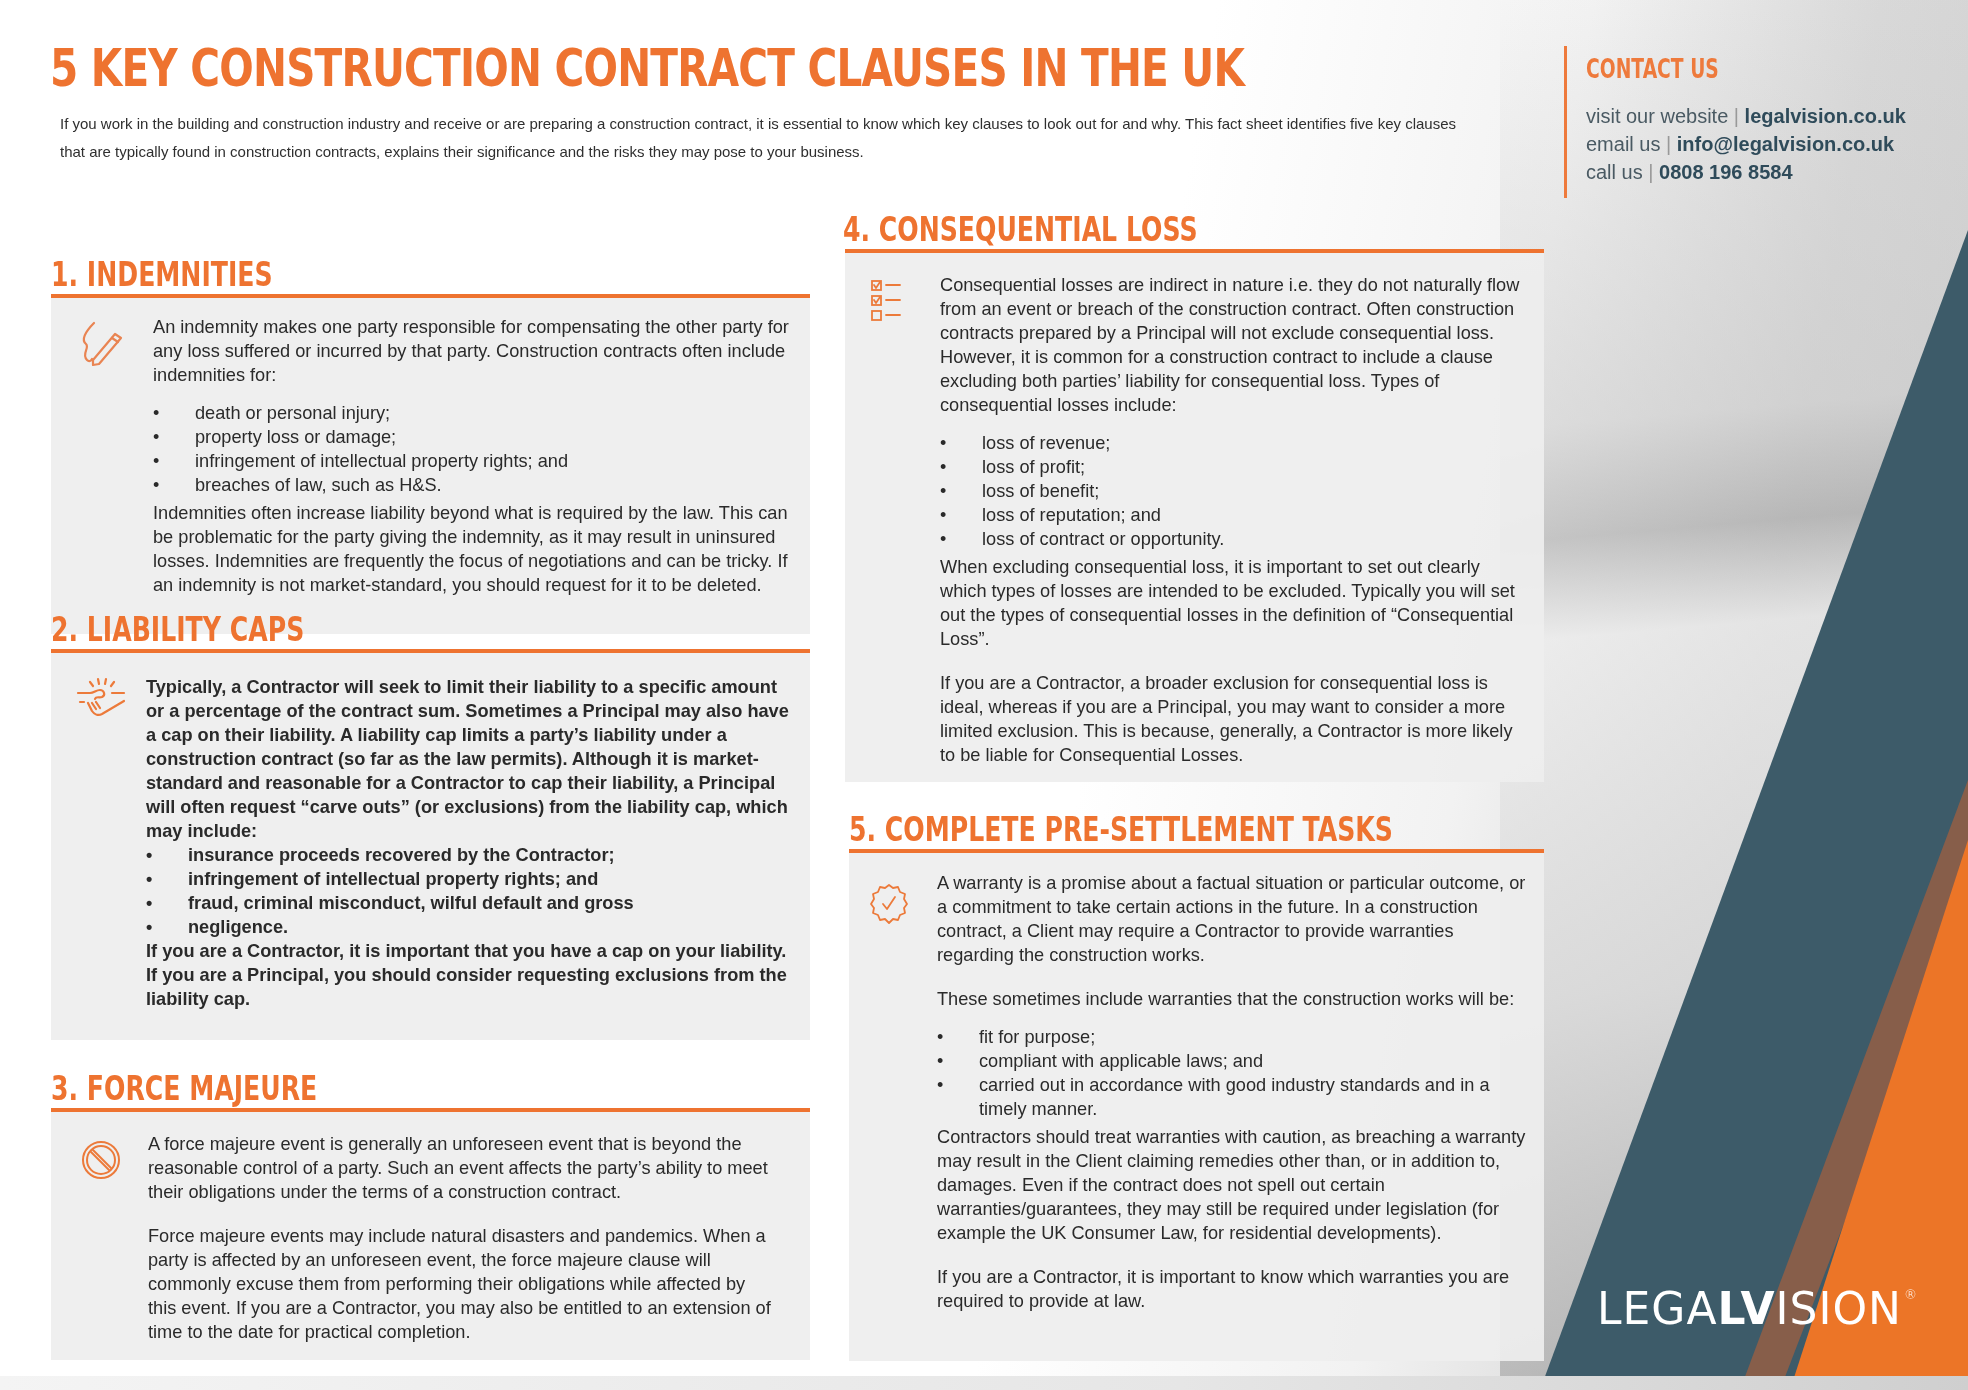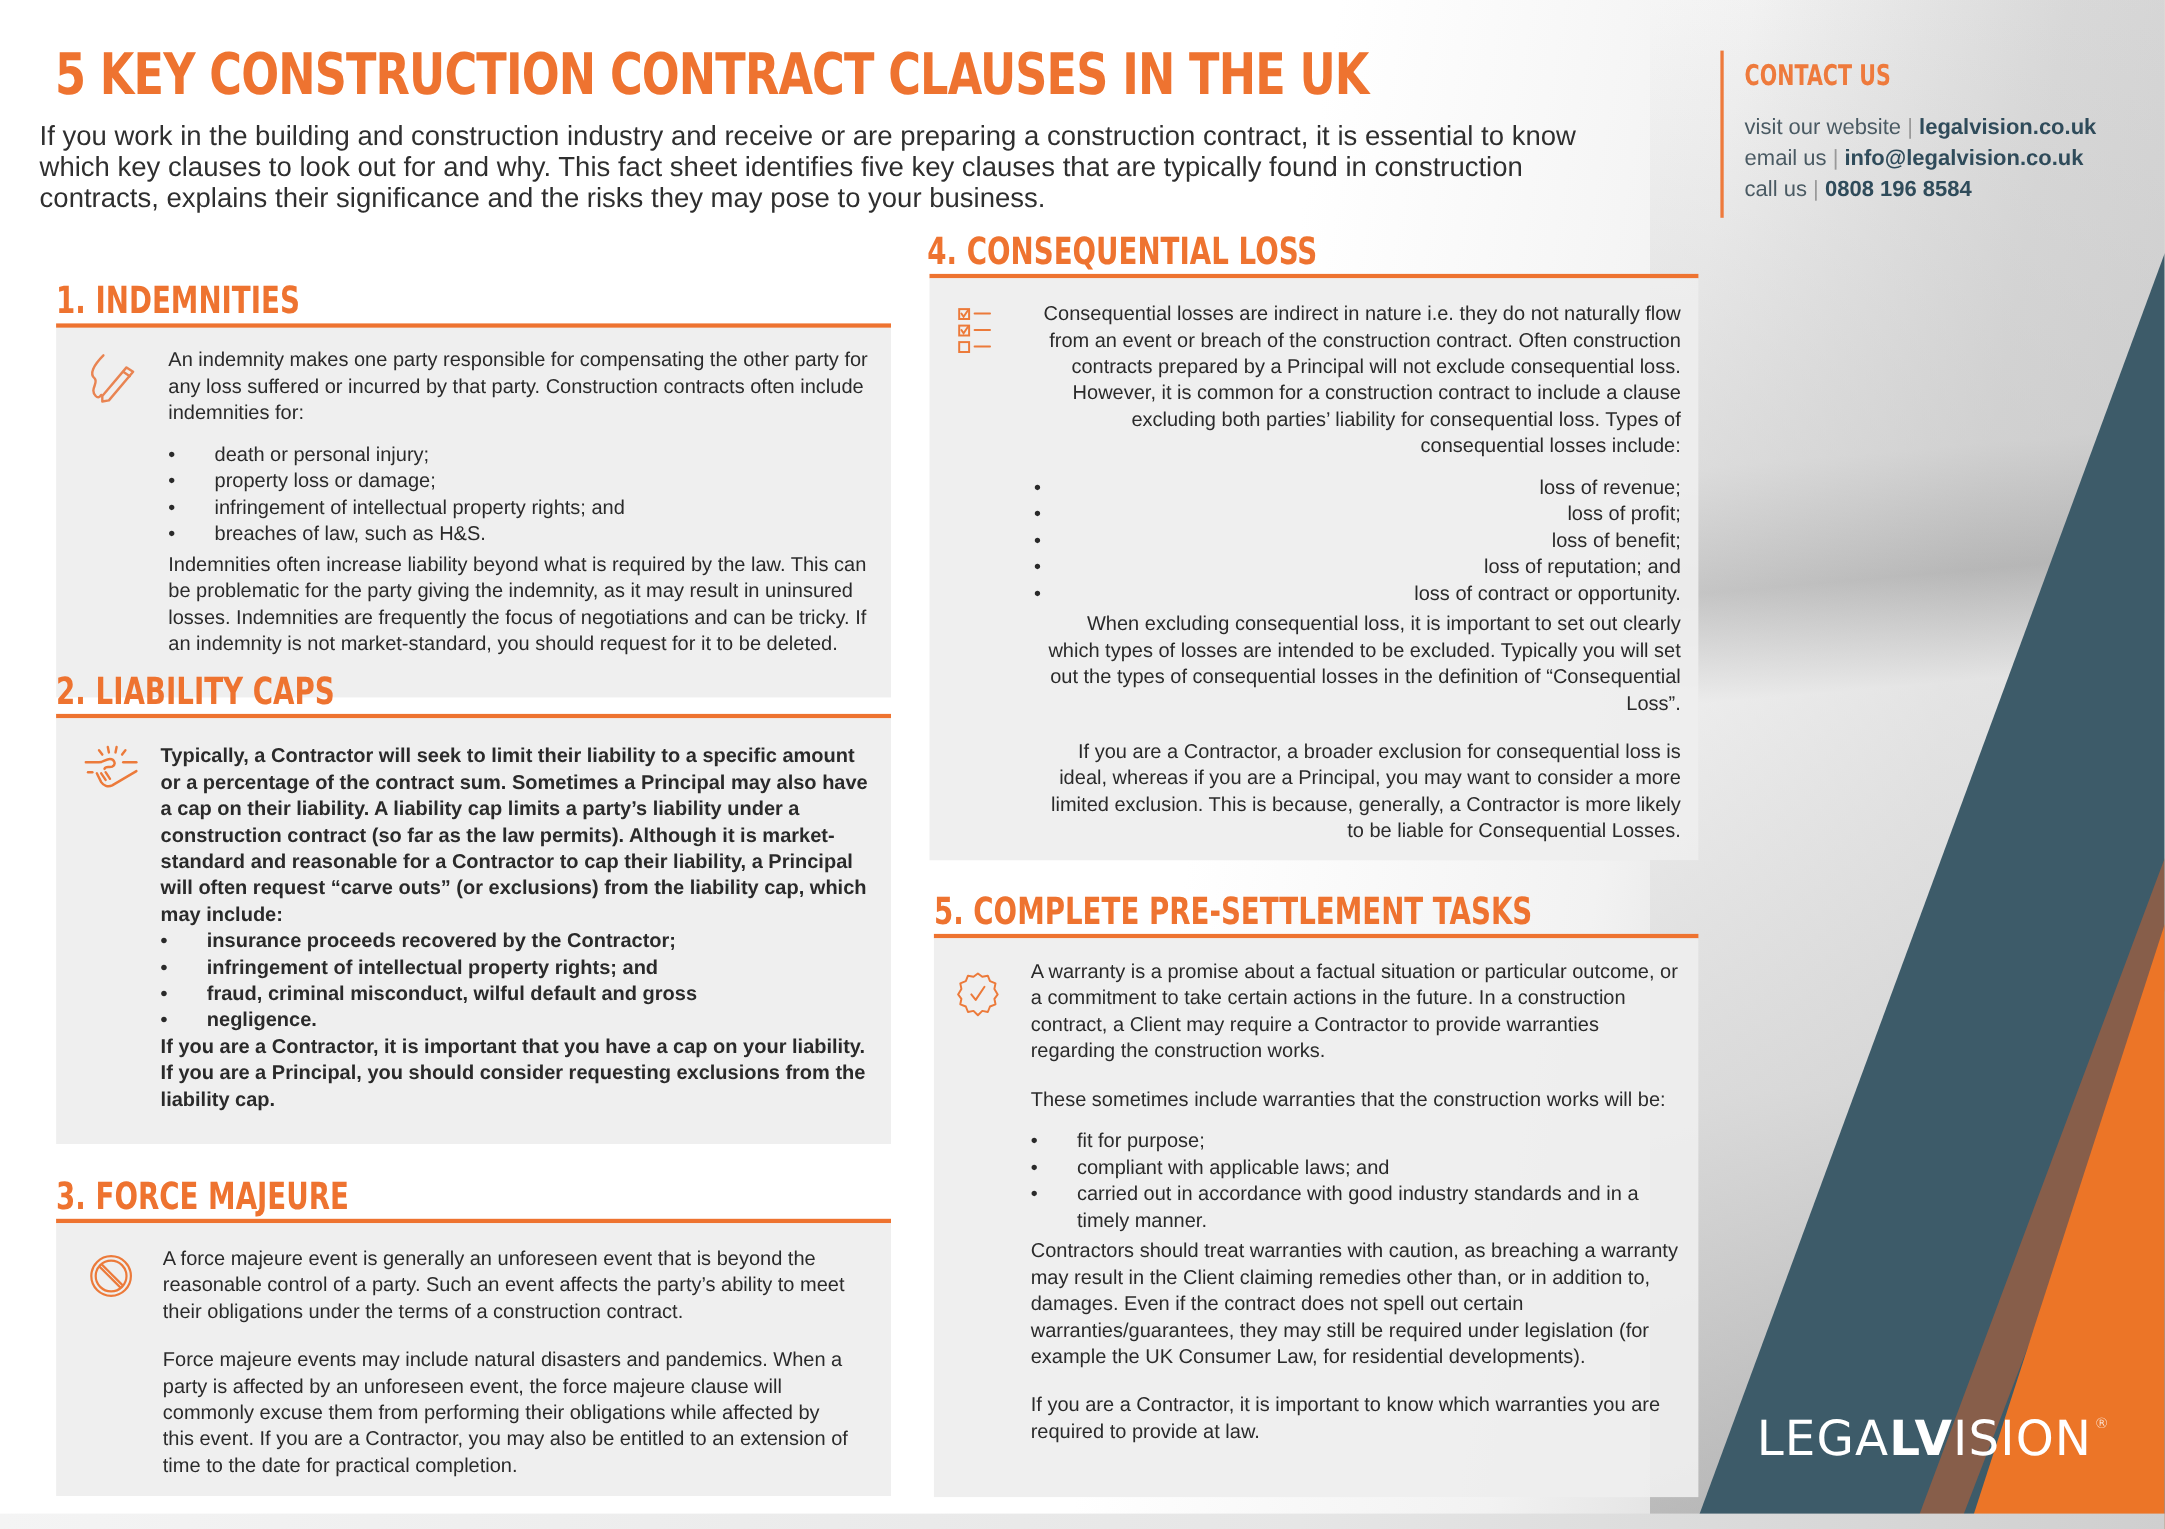--- a/index.html
+++ b/index.html
@@ -37,22 +37,22 @@
   }
 
   .title {
     position: absolute; left: 50px; top: 38px;
     font-family: "DejaVu Sans", sans-serif; font-weight: bold;
     font-size: 52px; letter-spacing: -1px; color: #ee7330;
     transform: scaleX(0.78); transform-origin: left top;
     white-space: nowrap;
   }
   .intro {
-    position: absolute; left: 36px; top: 110px; width: 1420px;
-    font-size: 25px; line-height: 28px; color: #2f2f2f;
+    position: absolute; left: 60px; top: 110px; width: 1420px;
+    font-size: 15px; line-height: 28px; color: #2f2f2f;
   }
 
   .contact {
     position: absolute; left: 1564px; top: 46px; height: 152px;
     border-left: 3px solid #ee7a3c; padding-left: 19px;
   }
   .contact-title {
     font-family: "DejaVu Sans", sans-serif; font-weight: bold; font-size: 26px;
     color: #ee7a3c; transform: scaleX(0.72); transform-origin: left top;
     white-space: nowrap; margin-top: 8px; height: 34px;
@@ -196,21 +196,21 @@
       <p>A force majeure event is generally an unforeseen event that is beyond the reasonable control of a party. Such an event affects the party’s ability to meet their obligations under the terms of a construction contract.</p>
       <div class="gap"></div>
       <p>Force majeure events may include natural disasters and pandemics. When a party is affected by an unforeseen event, the force majeure clause will commonly excuse them from performing their obligations while affected by this event. If you are a Contractor, you may also be entitled to an extension of time to the date for practical completion.</p>
     </div>
   </div>
 </section>
 
 <section class="section" style="left:845px; top:209px; width:699px;">
   <h2 class="sec-head" style="margin-left:-2px;">4. CONSEQUENTIAL LOSS</h2>
   <div class="sec-rule"></div>
-  <div class="sec-box" style="height:529px; padding:20px 16px 0 95px;text-align:right;">
+  <div class="sec-box" style="height:529px; padding:20px 16px 0 95px;">
     <span class="sec-icon" style="left:25px; top:26px;">
       <svg width="44" height="44" viewBox="0 0 44 44" fill="none" stroke="#ec7a3a" stroke-width="1.8" stroke-linecap="round">
         <rect x="2" y="2" width="9" height="9"></rect>
           <path d="M4 6 L6 9 L10 3"></path>
           <path d="M16 6 L30 6"></path>
         <rect x="2" y="17" width="9" height="9"></rect>
           <path d="M4 21 L6 24 L10 18"></path>
           <path d="M16 21 L30 21"></path>
         <rect x="2" y="32" width="9" height="9"></rect>
           <path d="M16 36 L30 36"></path>

